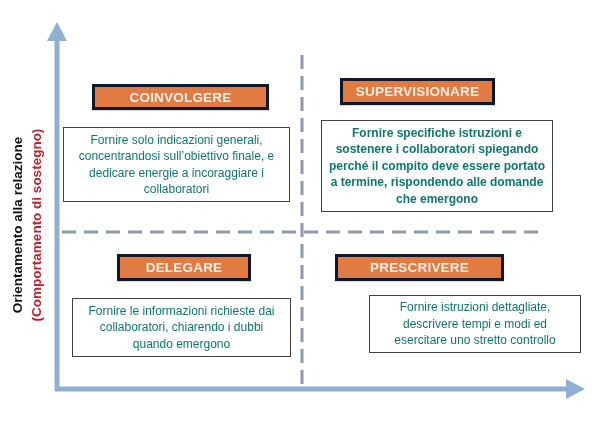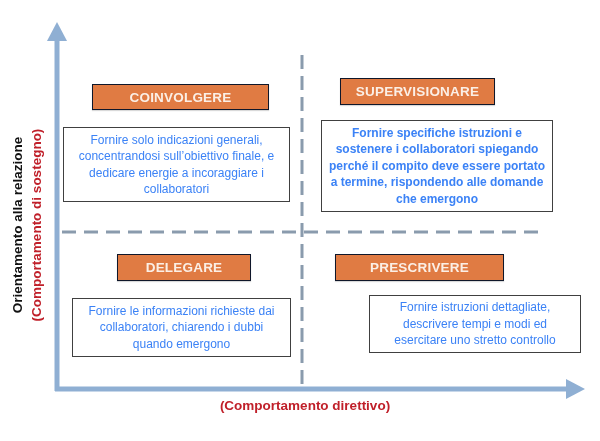--- a/index.html
+++ b/index.html
@@ -19,38 +19,38 @@
     .axis-svg {
       position: absolute;
       left: 0; top: 0;
       width: 600px; height: 441px;
     }
 
     
     .quad-label {
       position: absolute;
       background: #E07B43;
-      border: 1px solid #0f172a;
+      border: 3px solid #0f172a;
       color: #FBEFE6;
       font-weight: bold;
       font-size: 13.5px;
       letter-spacing: 0.2px;
       display: flex;
       align-items: center;
       justify-content: center;
       box-sizing: border-box;
       box-shadow: 0 1px 1px rgba(0,0,0,0.15);
     }
 
     
     .quad-desc {
       position: absolute;
       background: #ffffff;
       border: 1px solid #404040;
-      color: #3b82f6;
+      color: #0f766e;
       font-size: 12px;
       line-height: 16.5px;
       text-align: center;
       display: flex;
       align-items: center;
       justify-content: flex-start;
       box-sizing: border-box;
       padding: 2px 6px;
     }
 
@@ -118,14 +118,13 @@
 <div class="quad-desc" style="left:72px; top:298px; width:219px; height:59px;">
   <span>Fornire le informazioni richieste dai collaboratori, chiarendo i dubbi quando emergono</span>
 </div>
 
 <div class="quad-label" style="left:335px; top:254px; width:169px; height:27px;">PRESCRIVERE</div>
 <div class="quad-desc" style="left:321px; top:295px; width:212px; height:58px;margin-left:48px;">
   <span>Fornire istruzioni dettagliate, descrivere tempi e modi ed esercitare uno stretto controllo</span>
 </div>
 
 <div class="axis-title" style="left:205px; top:396px; width:200px; line-height:19px;">
-  <span class="sub">(Comportamento direttivo)</span>
 </div>
 
 </body></html>

